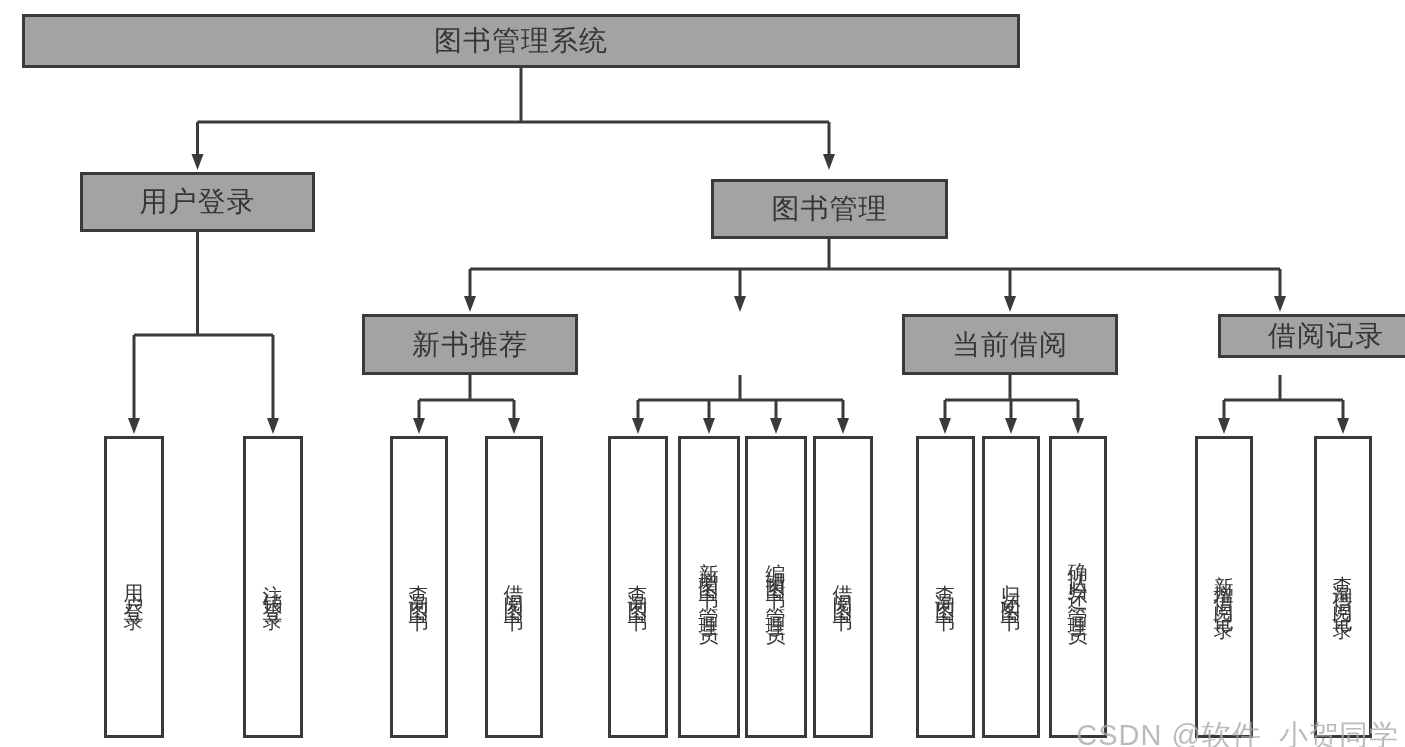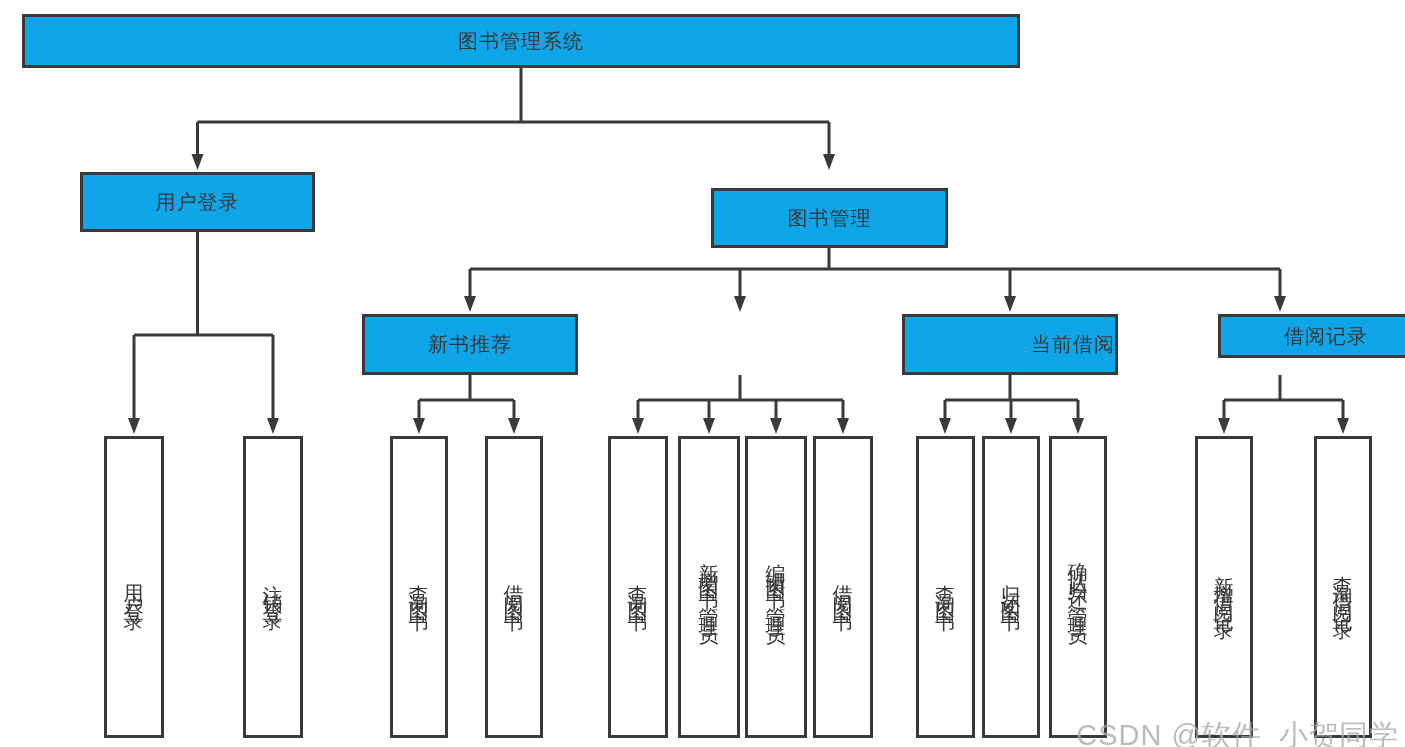--- a/index.html
+++ b/index.html
@@ -19,25 +19,25 @@
     position: absolute;
     left: 0; top: 0;
     width: 1405px;
     height: 747px;
     z-index: 0;
   }
   .hbox {
     position: absolute;
     box-sizing: border-box;
     border: 3px solid #3a3a3a;
-    background: #0ea5e9;
+    background: #a3a3a3;
     display: flex;
     align-items: center;
     justify-content: center;
-    font-size: 20px;
+    font-size: 28px;
     letter-spacing: 1px;
     color: #363636;
     z-index: 1;
   }
   .vbox {
     position: absolute;
     box-sizing: border-box;
     border: 3px solid #3a3a3a;
     background: #ffffff;
     display: flex;
@@ -117,28 +117,28 @@
     <polygon class="arrowhead" points="1337,418 1349,418 1343,434"></polygon>
   </svg>
 
   <div class="hbox" style="left:22px; top:14px; width:998px; height:54px;">
     <span>图书管理系统</span>
   </div>
 
   <div class="hbox" style="left:80px; top:172px; width:235px; height:60px;">
     <span>用户登录</span>
   </div>
-  <div class="hbox" style="left:711px; top:188px; width:237px; height:60px;">
+  <div class="hbox" style="left:711px; top:179px; width:237px; height:60px;">
     <span>图书管理</span>
   </div>
 
   <div class="hbox" style="left:362px; top:314px; width:216px; height:61px;font-family:Liberation Mono, monospace;">
     <span>新书推荐</span>
   </div>
-  <div class="hbox" style="left:902px; top:314px; width:216px; height:61px;justify-content:flex-end;">
+  <div class="hbox" style="left:902px; top:314px; width:216px; height:61px;">
     <span>当前借阅</span>
   </div>
   <div class="hbox" style="left:1218px; top:314px; width:216px; height:44px;">
     <span>借阅记录</span>
   </div>
 
   <div class="vbox" style="left:104px; width:60px;">
     <span class="vtext">用户登录</span>
   </div>
   <div class="vbox" style="left:243px; width:60px;">

